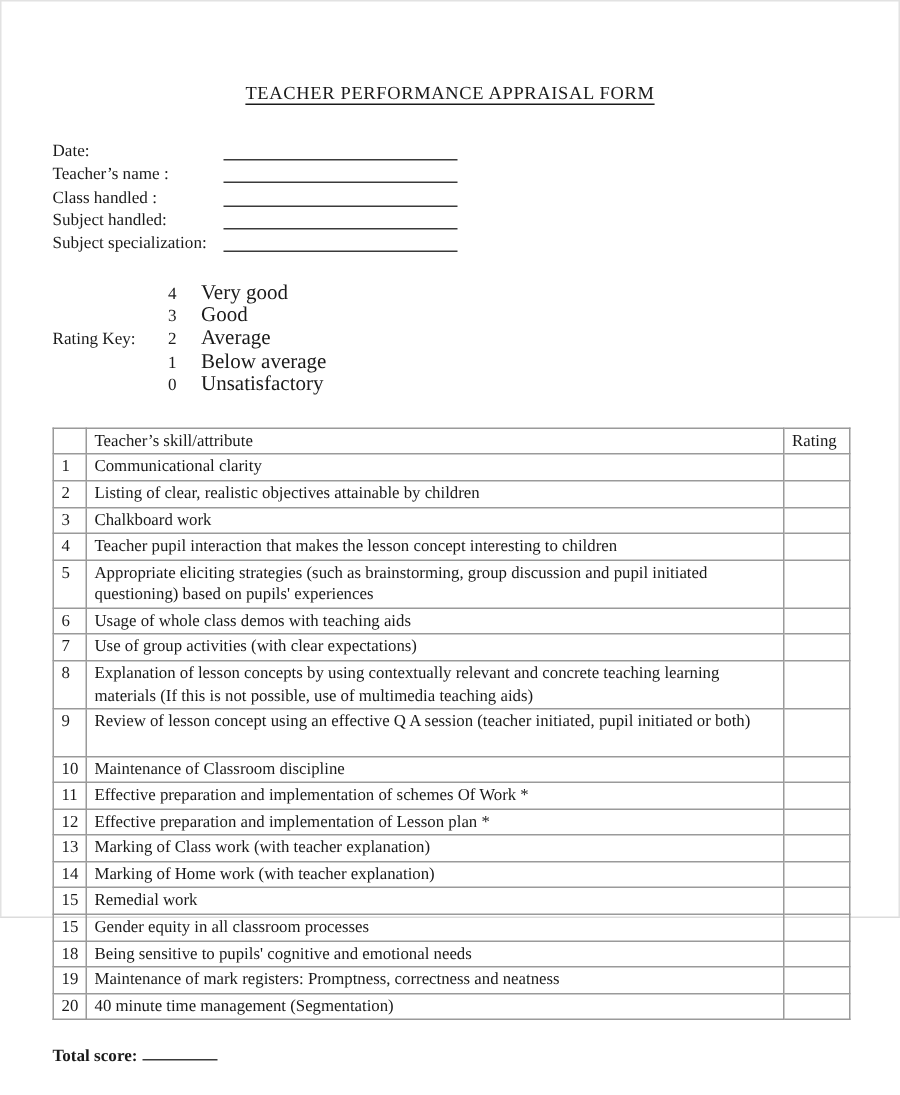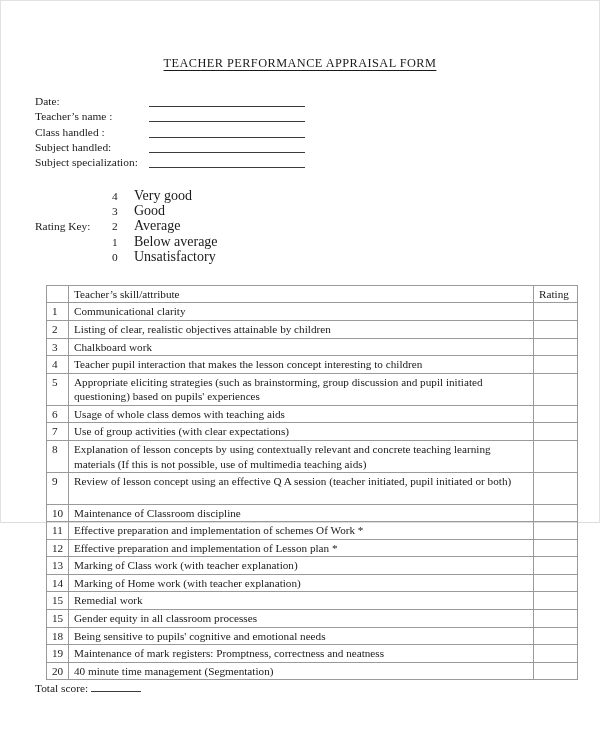--- a/index.html
+++ b/index.html
@@ -12,21 +12,21 @@
     width: 600px;
     height: 730px;
     font-family: "Liberation Serif", "DejaVu Serif", serif;
     color: #1a1a1a;
     overflow: hidden;
   }
   .page {
     position: relative;
     box-sizing: border-box;
     width: 600px;
-    height: 523px;
+    height: 612px;
     background: #ffffff;
     border: 1px solid #e2e2e2;
     border-bottom: 1px solid #dcdcdc;
     padding: 0;
   }
   .inner {
     position: relative;
     padding: 0 34px;
     height: 100%;
     box-sizing: border-box;
@@ -97,21 +97,20 @@
     text-align: left;
   }
   .rk-desc {
     font-size: 14px;
     white-space: nowrap;
   }
 
   
   .table-wrap {
     margin-top: 21px;
-    margin-left: 11px;
   }
   table.skills {
     border-collapse: collapse;
     width: 531px;
     table-layout: fixed;
     font-size: 11.2px;
   }
   table.skills td, table.skills th {
     border: 1px solid #9a9a9a;
     padding: 1px 0 1px 5px;
@@ -132,21 +131,22 @@
   th.rating-head {
     text-align: left;
     padding-left: 5px;
   }
   tr.hdr td, tr.hdr th { height: 14px; }
   tr.r1 td { height: 14px; }
   tr.r2 td { height: 28.5px; }
 
   
   .footer {
-    margin-top: 2px;
+    margin-top: 17px;
+    font-weight: bold;
   }
   .foot-line {
     font-size: 11.4px;
     margin-bottom: 21px;
     white-space: nowrap;
   }
   .foot-line:last-child { margin-bottom: 0; }
   .score-blank {
     display: inline-block;
     width: 50px;

